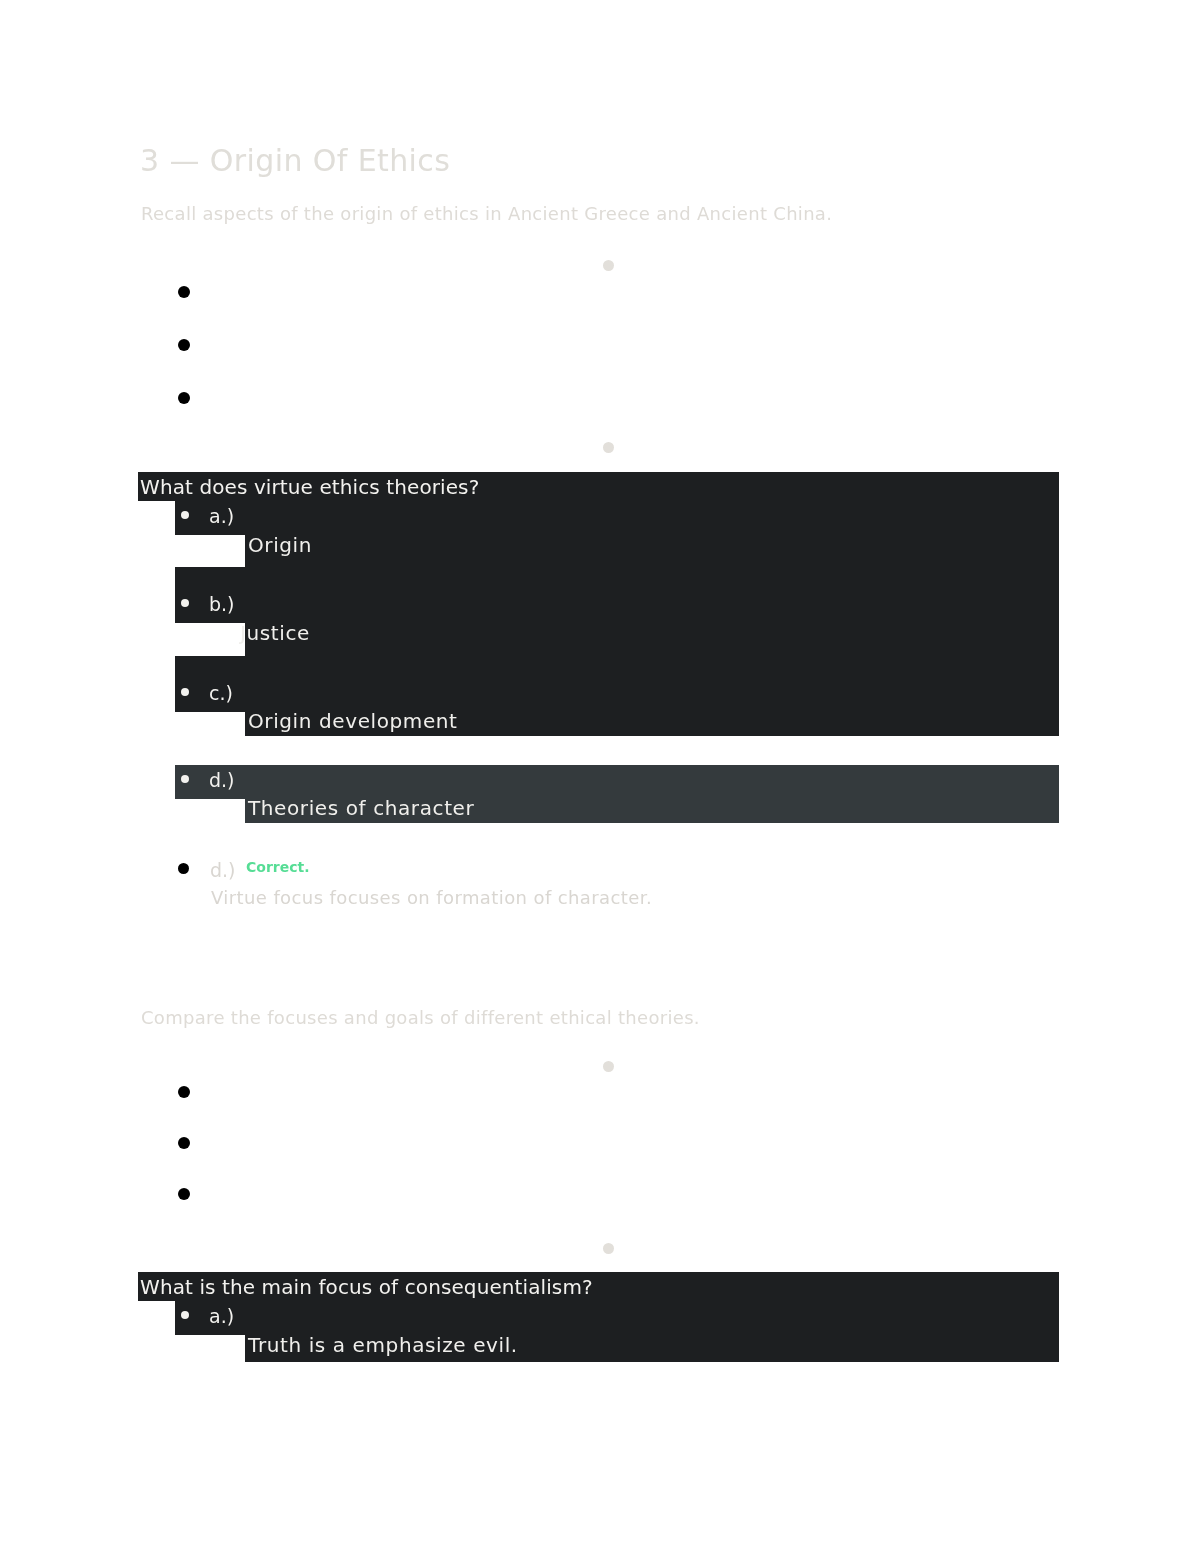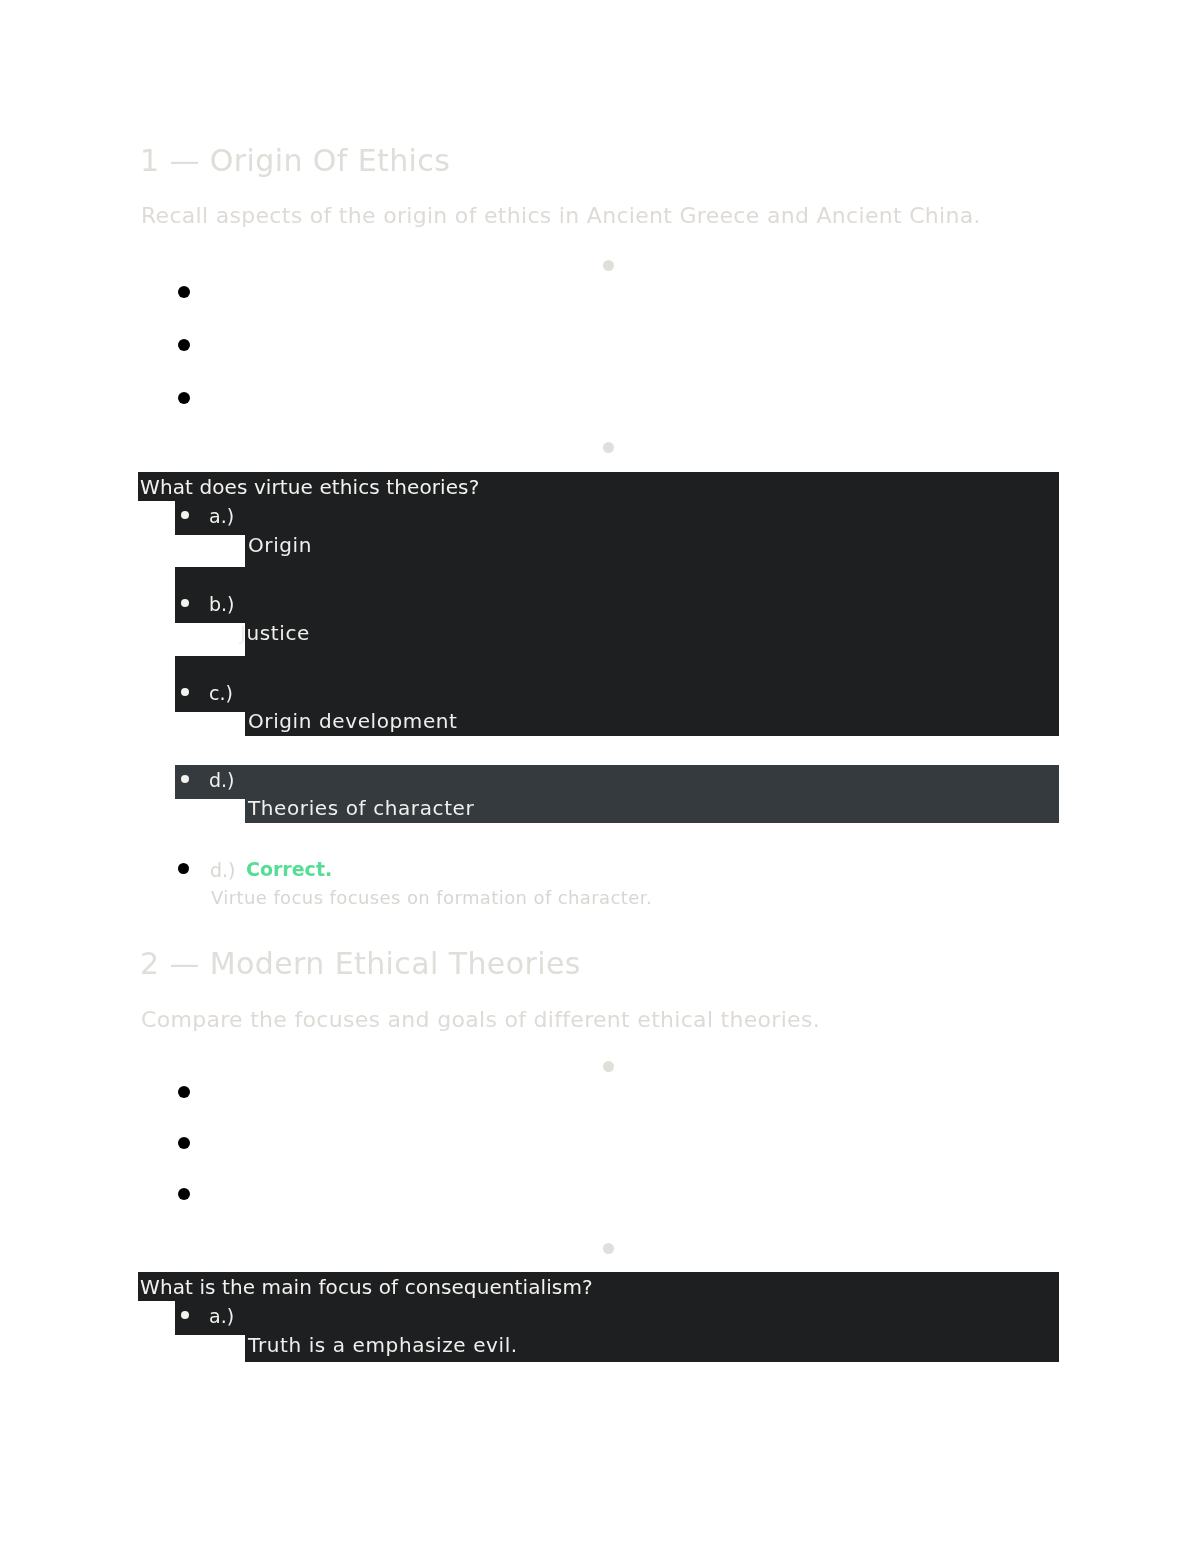--- a/index.html
+++ b/index.html
@@ -29,21 +29,21 @@
     font-size: 30px;
     font-weight: 400;
     color: #e0ded9;
     letter-spacing: 0.4px;
     white-space: nowrap;
     line-height: 1.1;
   }
   .section-desc {
     position: absolute;
     left: 141px;
-    font-size: 22px;
+    font-size: 18px;
     font-weight: 400;
     color: #dedbd6;
     letter-spacing: 0.3px;
     white-space: nowrap;
     line-height: 1.2;
   }
 
   
   .blank-bullet {
     position: absolute;
@@ -117,41 +117,41 @@
   }
   .fb-letter {
     position: absolute;
     font-size: 19px;
     color: #d9d6d1;
     white-space: nowrap;
     line-height: 1;
   }
   .fb-correct {
     position: absolute;
-    font-size: 19px;
+    font-size: 14px;
     color: #56dd95;
     font-weight: 600;
     white-space: nowrap;
     line-height: 1;
   }
   .fb-expl {
     position: absolute;
     font-size: 18px;
     color: #d9d6d1;
     white-space: nowrap;
     letter-spacing: 0.4px;
     line-height: 1;
   }
 </style>
 </head>
 <body>
 
 <div class="page">
 
-  <div class="section-title" style="top:144px">1 — Origin Of Ethics</div>
+  <div class="section-title" style="top:144px">3 — Origin Of Ethics</div>
   <div class="section-desc" style="top:203px">Recall aspects of the origin of ethics in Ancient Greece and Ancient China.</div>
 
   <div class="gray-bullet" style="top:260px"></div>
   <div class="blank-bullet" style="top:286px"></div>
   <div class="blank-bullet" style="top:339px"></div>
   <div class="blank-bullet" style="top:392px"></div>
   <div class="gray-bullet" style="top:442px"></div>
 
   <div class="qblock">
 
@@ -185,21 +185,20 @@
     <div class="opt-text" style="left:248px; top:798px">Theories of character</div>
   </div>
 
   <div>
     <div class="fb-bullet" style="top:863px"></div>
     <div class="fb-letter" style="left:210px; top:861px">d.)</div>
     <div class="fb-correct" style="left:246px; top:860px">Correct.</div>
     <div class="fb-expl" style="left:211px; top:889px">Virtue focus focuses on formation of character.</div>
   </div>
 
-  <div class="section-title" style="top:947px">2 — Modern Ethical Theories</div>
   <div class="section-desc" style="top:1007px">Compare the focuses and goals of different ethical theories.</div>
 
   <div class="gray-bullet" style="top:1061px"></div>
   <div class="blank-bullet" style="top:1086px"></div>
   <div class="blank-bullet" style="top:1137px"></div>
   <div class="blank-bullet" style="top:1188px"></div>
   <div class="gray-bullet" style="top:1243px"></div>
 
   <div class="qblock">
     <div class="hl" style="left:138px; top:1272px; width:921px; height:29px"></div>

